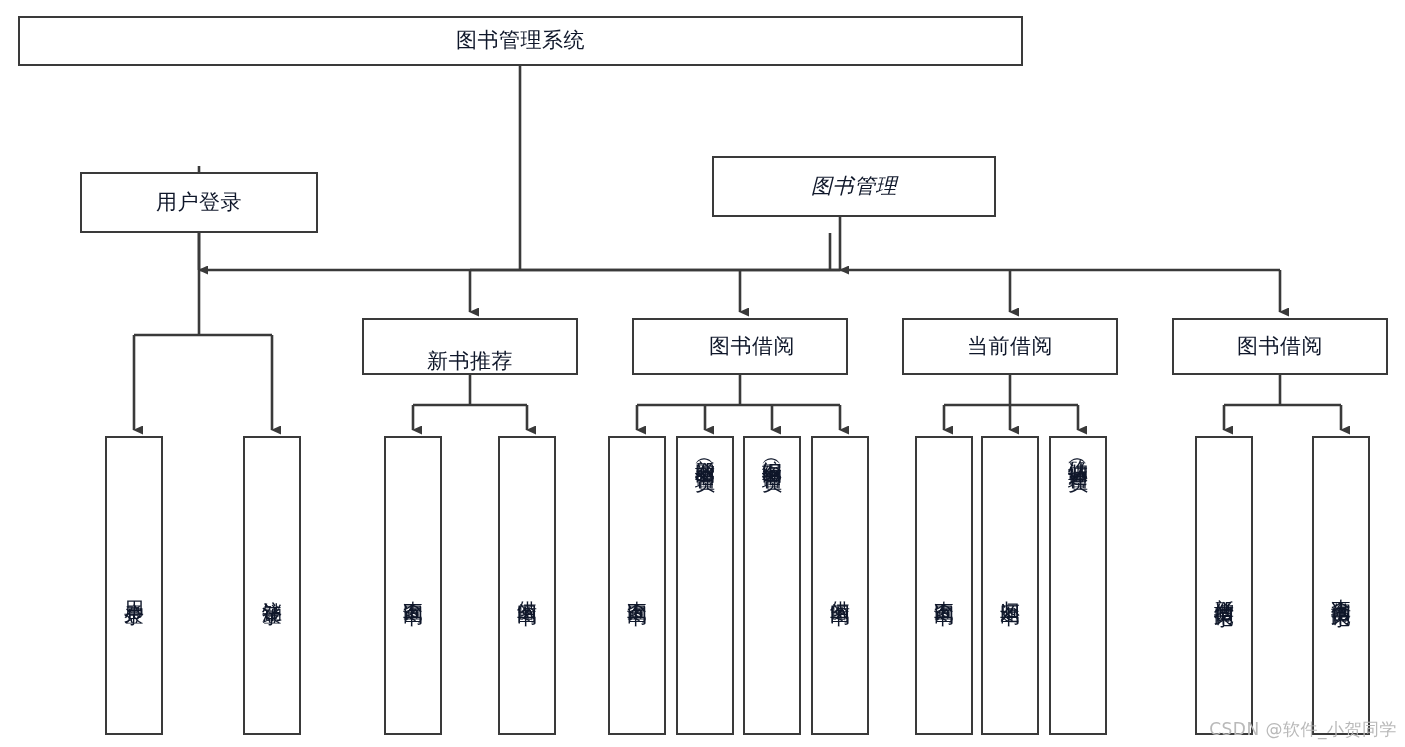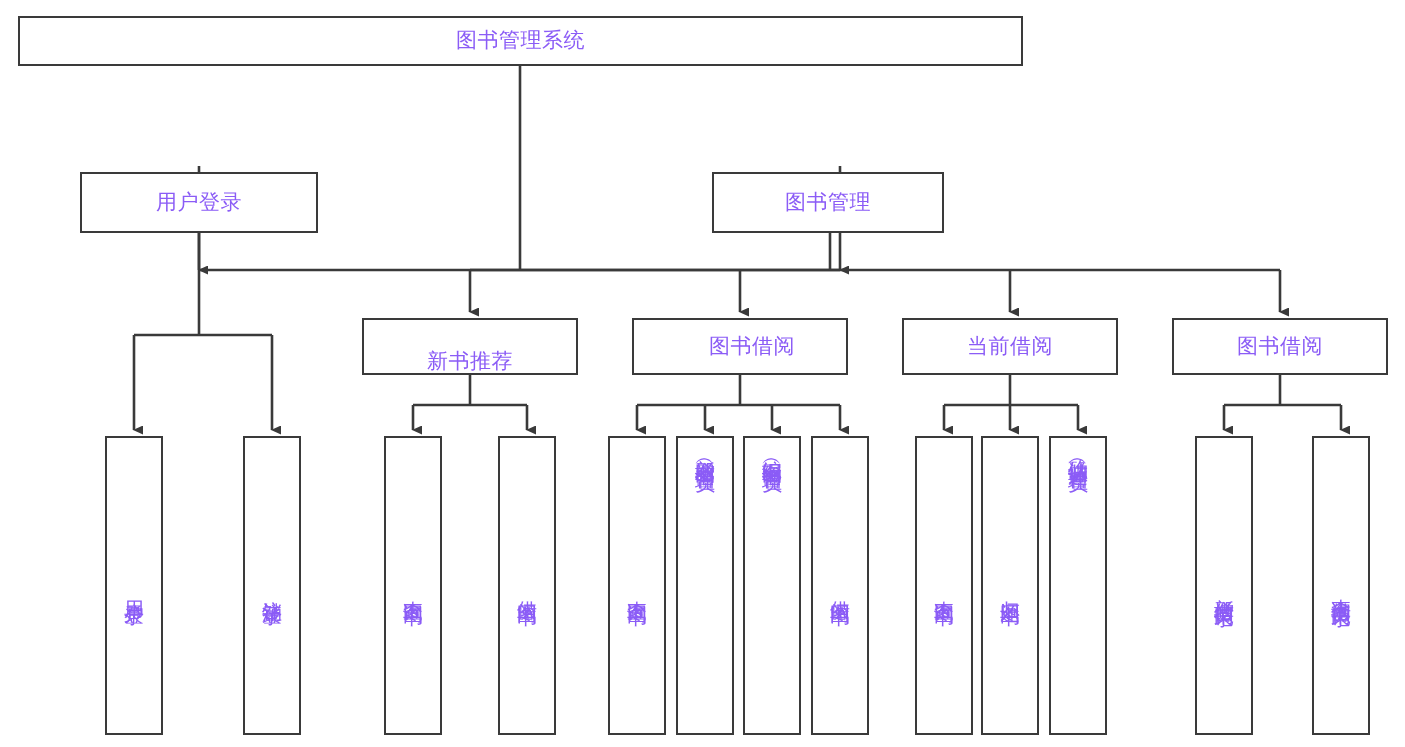--- a/index.html
+++ b/index.html
@@ -34,21 +34,21 @@
     display: flex;
     align-items: center;
     justify-content: center;
     color: #1b1b1b;
   }
   .node-label {
     font-size: 21px;
     line-height: 1.1;
     letter-spacing: 0.5px;
     white-space: nowrap;
-    color: #8b5cf6;
+    color: #0f172a;
   }
   .node-box.leaf {
     align-items: flex-start;
     padding-top: 6px;
   }
   .node-box.leaf .node-label {
     writing-mode: vertical-rl;
     text-orientation: upright;
     font-size: 20px;
     line-height: 1.45;
@@ -125,21 +125,21 @@
     </g>
   </svg>
 
   <div class="node-box" style="left:18px; top:16px; width:1005px; height:50px;">
     <span class="node-label">图书管理系统</span>
   </div>
 
   <div class="node-box" style="left:80px; top:172px; width:238px; height:61px;">
     <span class="node-label">用户登录</span>
   </div>
-  <div class="node-box" style="left:712px; top:172px; width:232px; height:61px;">
+  <div class="node-box" style="left:712px; top:156px; width:284px; height:61px;font-style:italic;">
     <span class="node-label">图书管理</span>
   </div>
 
   <div class="node-box" style="left:362px; top:318px; width:216px; height:57px;align-items:flex-end;">
     <span class="node-label">新书推荐</span>
   </div>
   <div class="node-box" style="left:632px; top:318px; width:216px; height:57px;padding-left:24px;">
     <span class="node-label">图书借阅</span>
   </div>
   <div class="node-box" style="left:902px; top:318px; width:216px; height:57px;">
@@ -186,13 +186,14 @@
     <span class="node-label">确认归还（管理员）</span>
   </div>
 
   <div class="node-box leaf center-v" style="left:1195px; top:436px; width:58px; height:299px;">
     <span class="node-label">新增借阅记录</span>
   </div>
   <div class="node-box leaf center-v" style="left:1312px; top:436px; width:58px; height:299px;">
     <span class="node-label">查询借阅记录</span>
   </div>
 
+  <div class="watermark">CSDN @软件_小贺同学</div>
 </div>
 
 </body></html>

